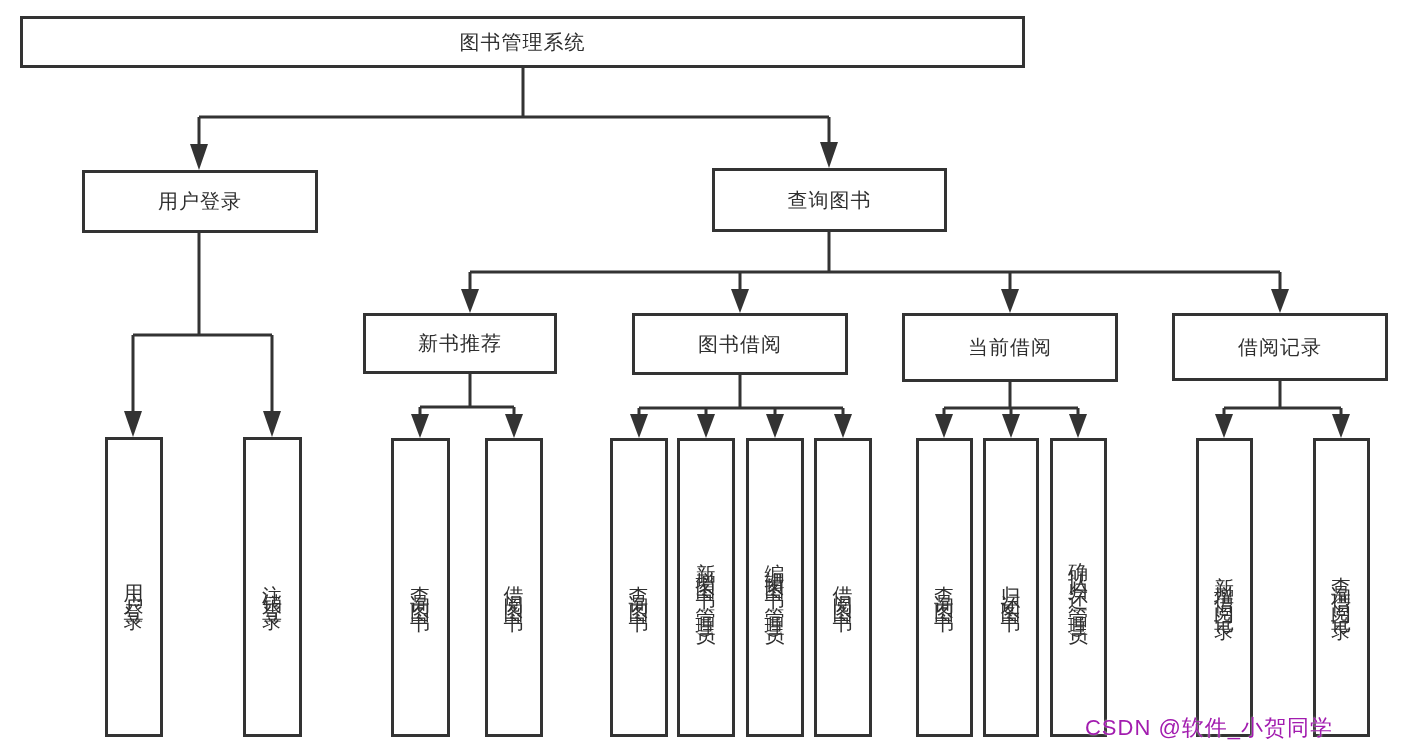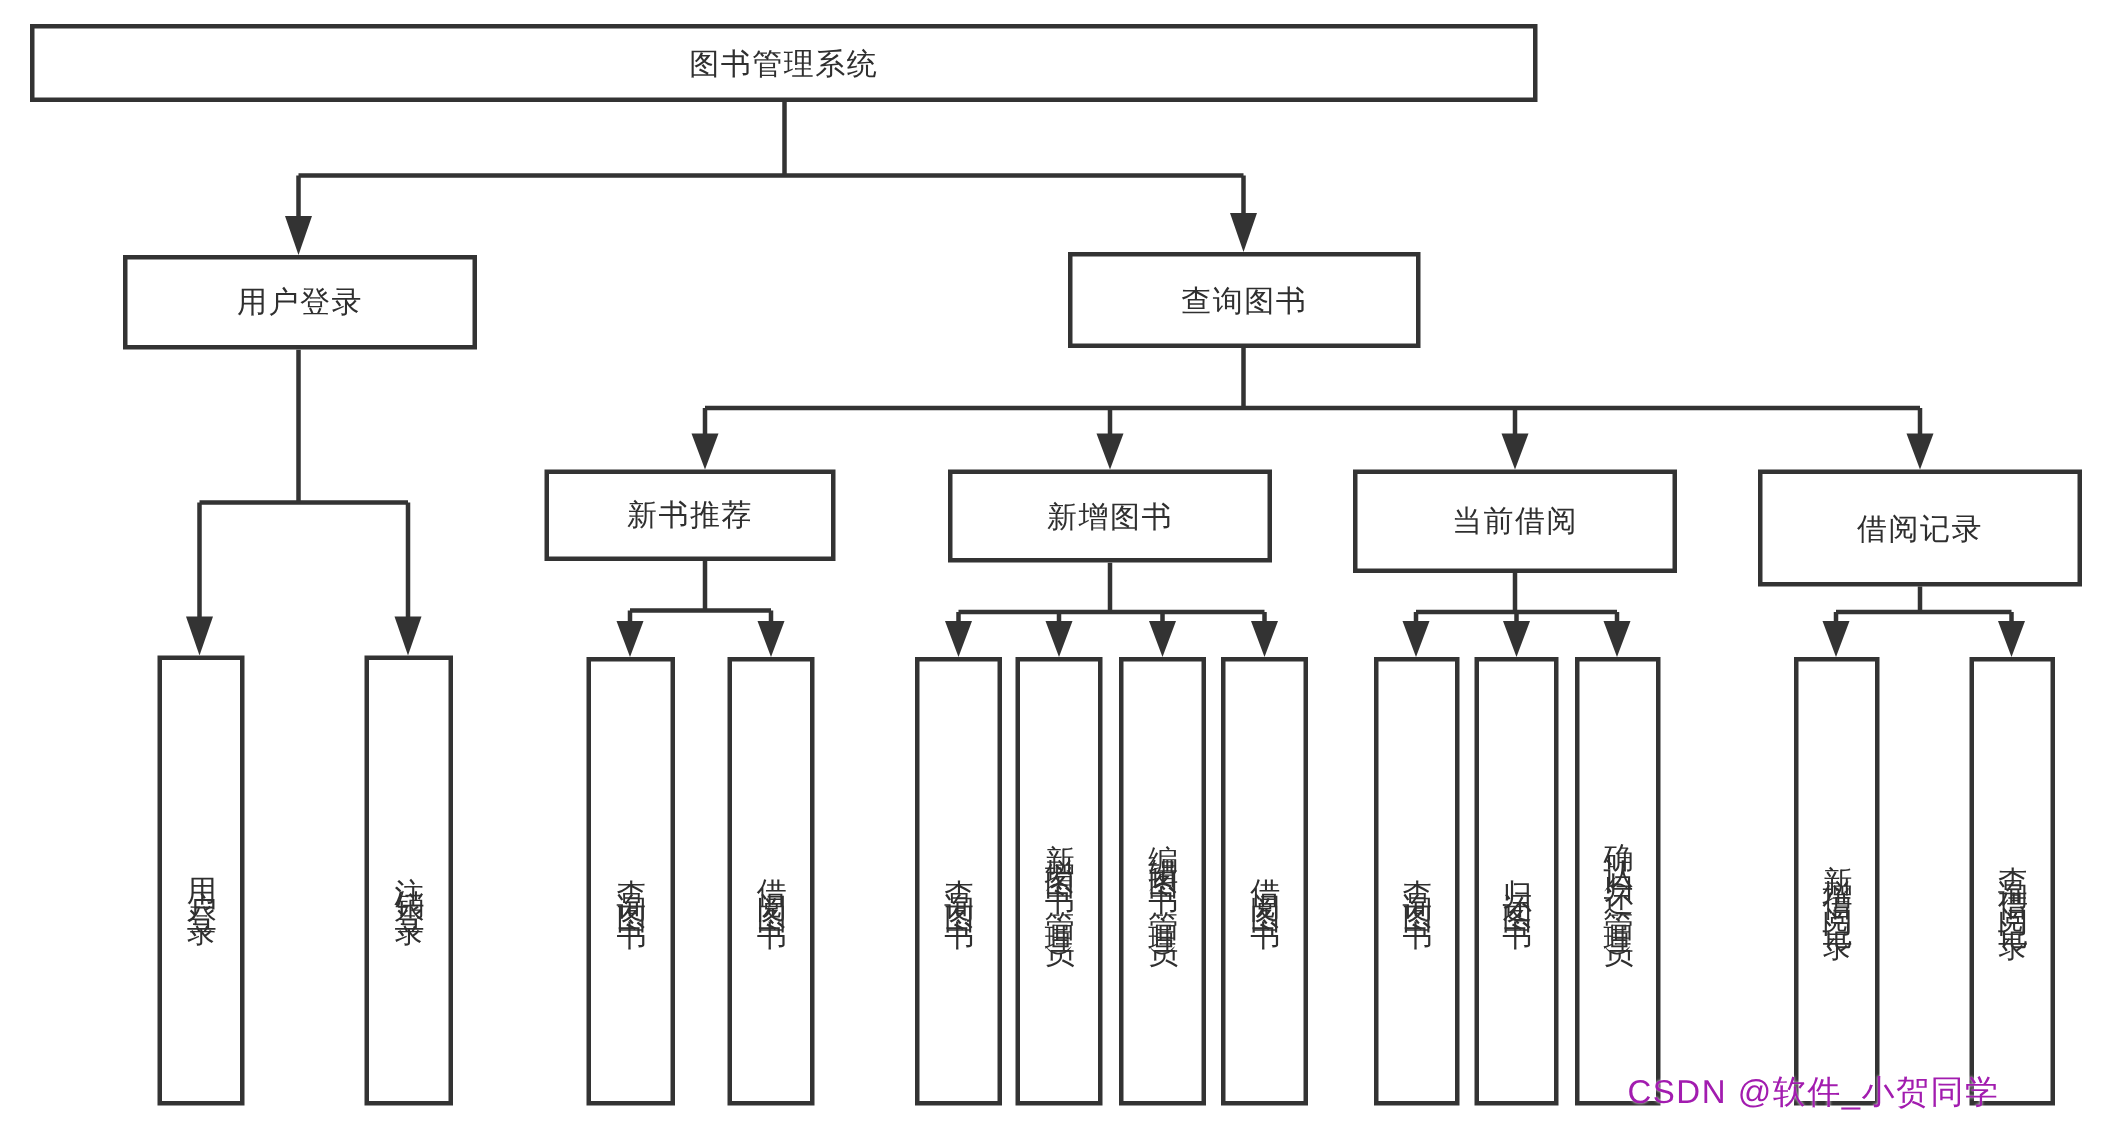--- a/index.html
+++ b/index.html
@@ -108,26 +108,26 @@
     <span>用户登录</span>
   </div>
   <div class="node hnode" style="left:712px; top:168px; width:235px; height:64px;">
     <span>查询图书</span>
   </div>
 
   <div class="node hnode" style="left:363px; top:313px; width:194px; height:61px;">
     <span>新书推荐</span>
   </div>
   <div class="node hnode" style="left:632px; top:313px; width:216px; height:62px;">
-    <span>新增图书</span>
+    <span>图书借阅</span>
   </div>
   <div class="node hnode" style="left:902px; top:313px; width:216px; height:69px;">
     <span>当前借阅</span>
   </div>
-  <div class="node hnode" style="left:1172px; top:313px; width:216px; height:78px;">
+  <div class="node hnode" style="left:1172px; top:313px; width:216px; height:68px;">
     <span>借阅记录</span>
   </div>
 
   <div class="node leaf" style="left:105px; top:437px; width:58px; height:300px;">
     <span class="vlabel">用户登录</span>
   </div>
   <div class="node leaf" style="left:243px; top:437px; width:59px; height:300px;">
     <span class="vlabel">注销登录</span>
   </div>
 

